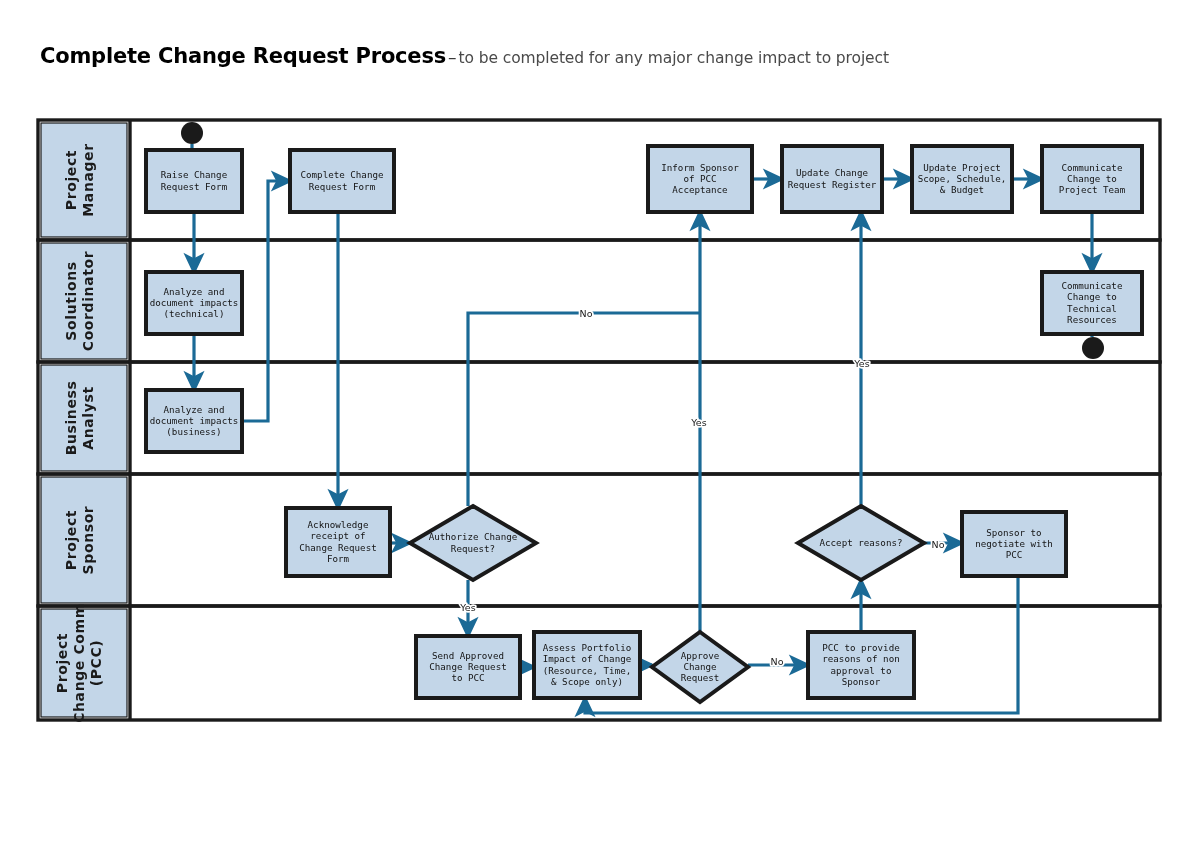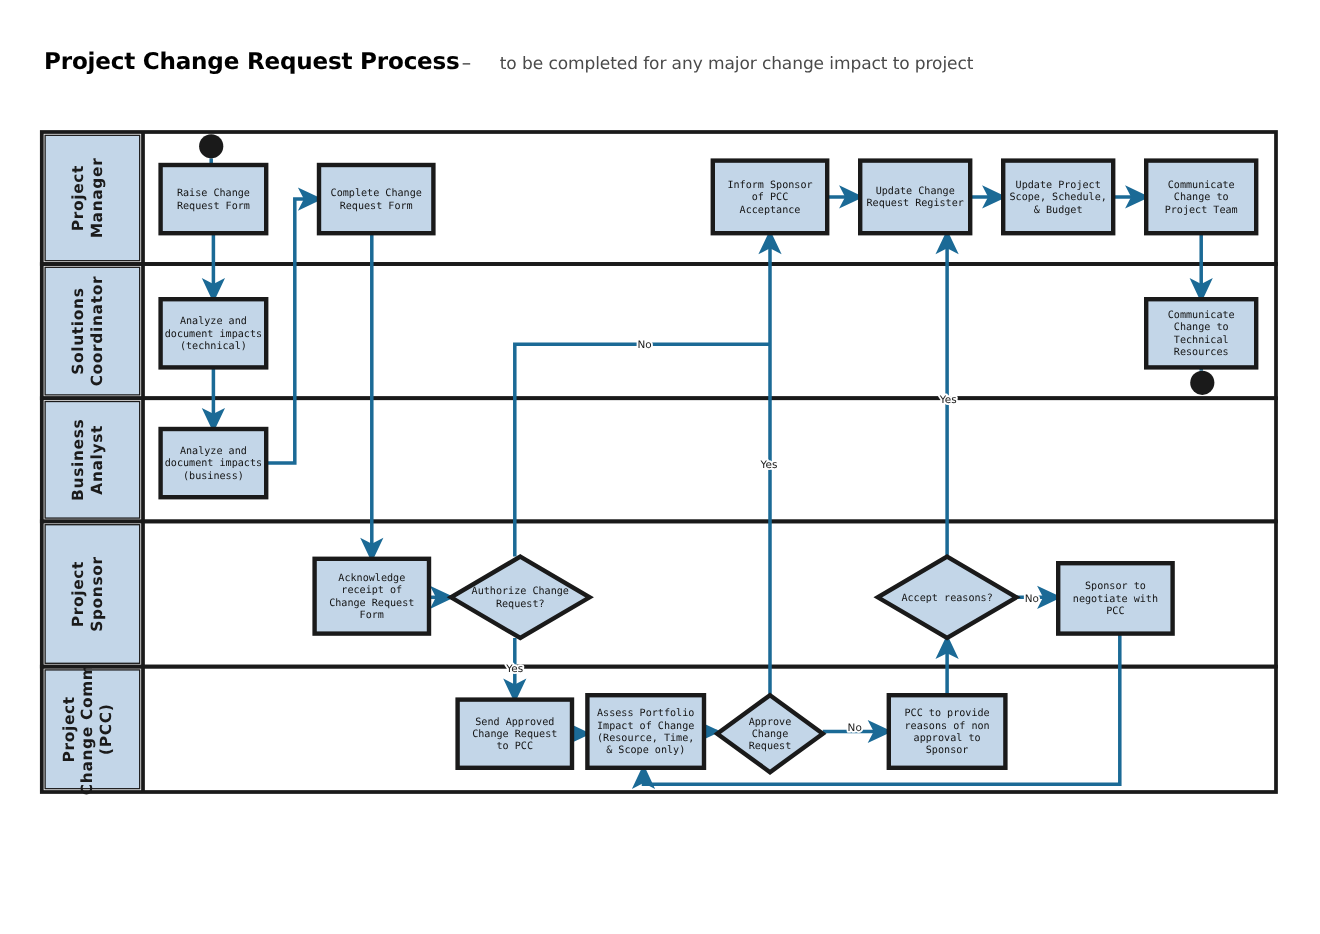--- a/index.html
+++ b/index.html
@@ -38,21 +38,20 @@
     font-size: 17px;
     color: #3a3a3a;
     padding: 0 2px;
   }
   #title-sub {
     font-family: "DejaVu Sans", sans-serif;
     font-size: 15.5px;
     font-weight: normal;
     color: #4a4a4a;
     letter-spacing: -0.1px;
-    margin-left: 24px;
   }
   #chart-svg {
     position: absolute;
     left: 0;
     top: 0;
   }
   text {
     font-family: "DejaVu Sans Mono", monospace;
     fill: #1a1a1a;
   }
@@ -78,21 +77,21 @@
     text-anchor: middle;
     dominant-baseline: middle;
   }
 </style>
 </head>
 <body>
 
 <div id="page">
 
   <div id="title-block">
-    <span id="title-main">Project Change Request Process</span><span id="title-dash">–</span><span id="title-sub">to be completed for any major change impact to project</span>
+    <span id="title-main">Complete Change Request Process</span><span id="title-dash">–</span><span id="title-sub">to be completed for any major change impact to project</span>
   </div>
 
   <svg id="chart-svg" width="1200" height="849" viewBox="0 0 1200 849">
     <defs>
       <marker id="arrowblue" markerWidth="8" markerHeight="8" refX="6.4" refY="4" orient="auto" markerUnits="strokeWidth">
         <path d="M0.4,0.7 L7.4,4 L0.4,7.3 L2.1,4 Z" fill="#1b6a96"></path>
       </marker>
     </defs>
 
     <g id="lanes-layer">

